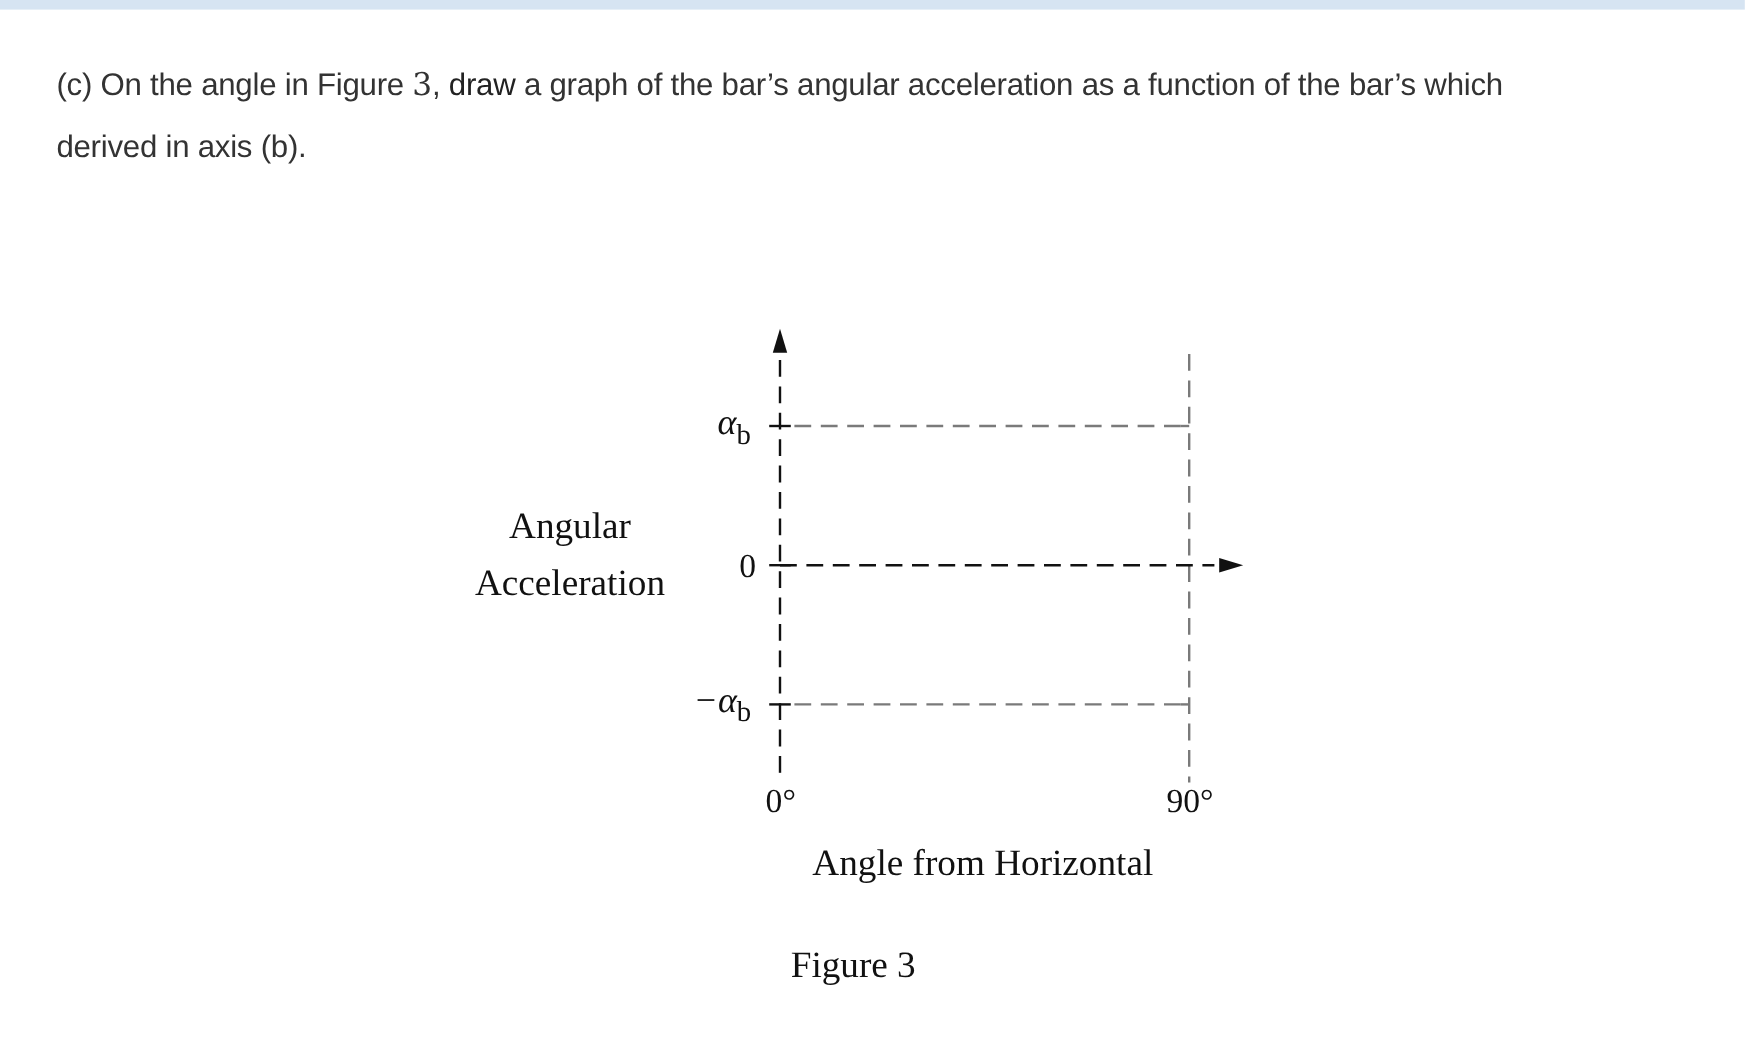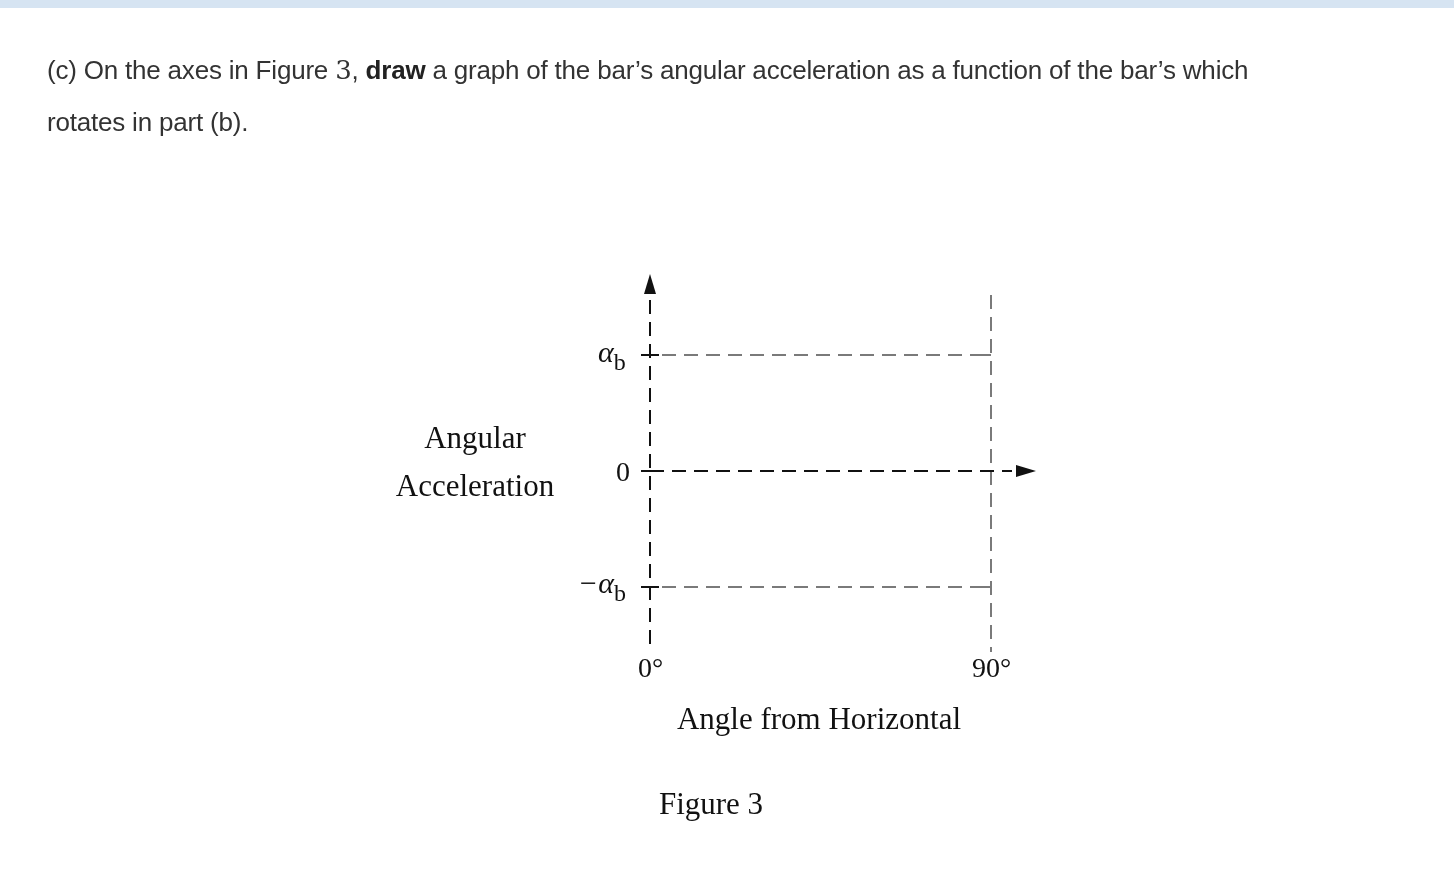--- a/index.html
+++ b/index.html
@@ -1,34 +1,34 @@
 <!DOCTYPE html>
 <html><head>
 <meta charset="utf-8">
 <style>
   html, body { margin:0; padding:0; }
   body { width:1454px; height:874px; background:#ffffff; position:relative; overflow:hidden; font-family:"Liberation Sans", sans-serif; }
   .topbar { position:absolute; left:0; top:0; width:1454px; height:8px; background:#d6e4f2; }
   .question { position:absolute; left:47px; top:44px; width:1340px; font-size:26px; color:#333333; line-height:52px; letter-spacing:-0.2px; }
   .question .line { display:block; white-space:nowrap; height:52px; }
-  .question b { font-weight:bold; color:#222; }
+  .question b { font-weight:normal; color:#222; }
   .serif { font-family:"DejaVu Serif", serif; }
   .mathv { font-family:"Liberation Serif", serif; font-style:italic; font-size:28px; }
   .mathsub { font-family:"Liberation Serif", serif; font-size:22px; vertical-align:-4px; }
   .figure { position:absolute; left:0; top:0; width:1454px; height:874px; }
   .figure text { font-family:"Liberation Serif", serif; fill:#111; }
 </style>
 </head>
 <body>
 
 <div class="topbar"></div>
 
 <div class="question">
-  <span class="line"><span>(c) On the axes in Figure </span><span class="serif">3</span><span>, </span><b>draw</b><span> a graph of the bar’s angular acceleration as a function of the bar’s which</span></span>
-  <span class="line">rotates in part (b).</span>
+  <span class="line"><span>(c) On the angle in Figure </span><span class="serif">3</span><span>, </span><b>draw</b><span> a graph of the bar’s angular acceleration as a function of the bar’s which</span></span>
+  <span class="line">derived in axis (b).</span>
 </div>
 
 <svg class="figure" viewBox="0 0 1454 874" width="1454" height="874">
 
   <g stroke="#7a7a7a" stroke-width="2" stroke-dasharray="14,8" fill="none">
     <line x1="662" y1="355" x2="990" y2="355"></line>
     <line x1="662" y1="587" x2="990" y2="587"></line>
     <line x1="991" y1="295" x2="991" y2="652"></line>
   </g>
 

